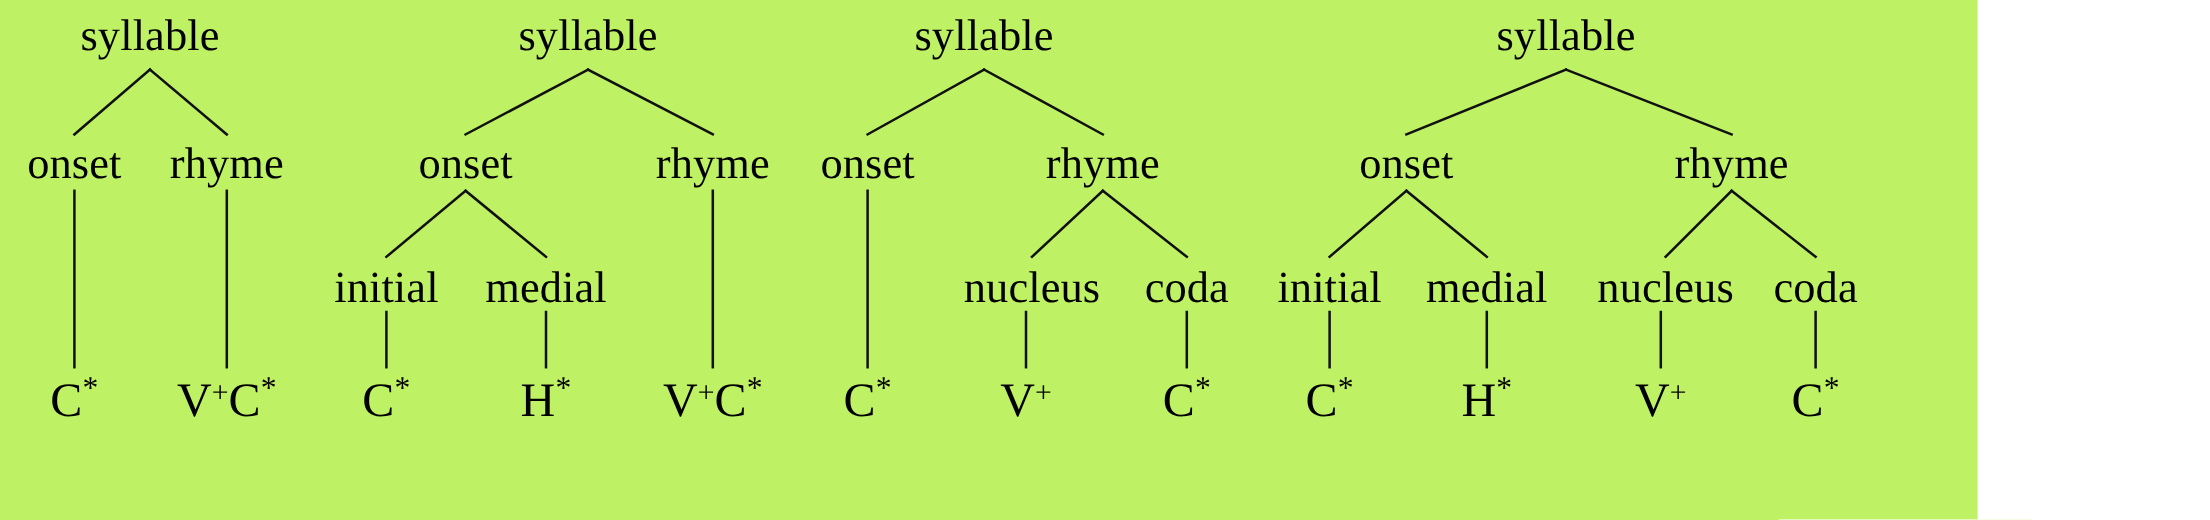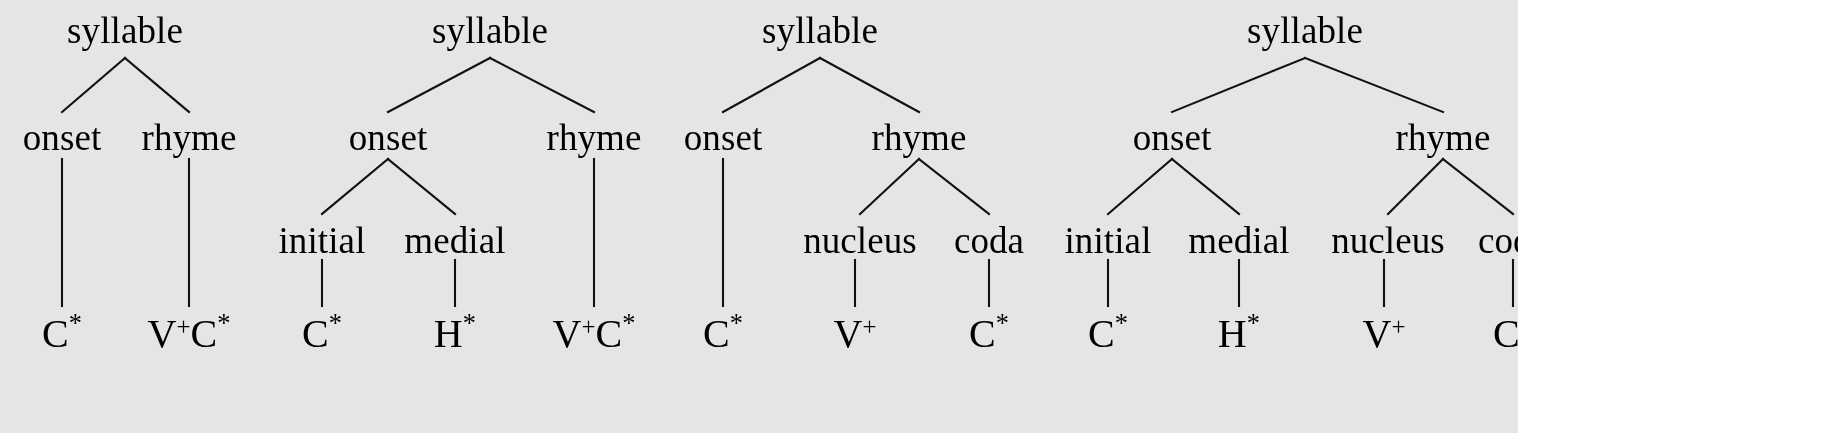--- a/index.html
+++ b/index.html
@@ -2,23 +2,23 @@
 <html><head>
 <meta charset="utf-8">
 <style>
   html, body {
     margin: 0;
     padding: 0;
     background: #ffffff;
   }
   #figure {
     position: relative;
-    width: 1518px;
+    width: 1648px;
     height: 433px;
-    background: #e5e5e5;
+    background: #bef264;
     font-family: "Liberation Serif", "DejaVu Serif", serif;
     color: #000000;
     overflow: hidden;
   }
   #edges {
     position: absolute;
     left: 0;
     top: 0;
     width: 1842px;
     height: 433px;

